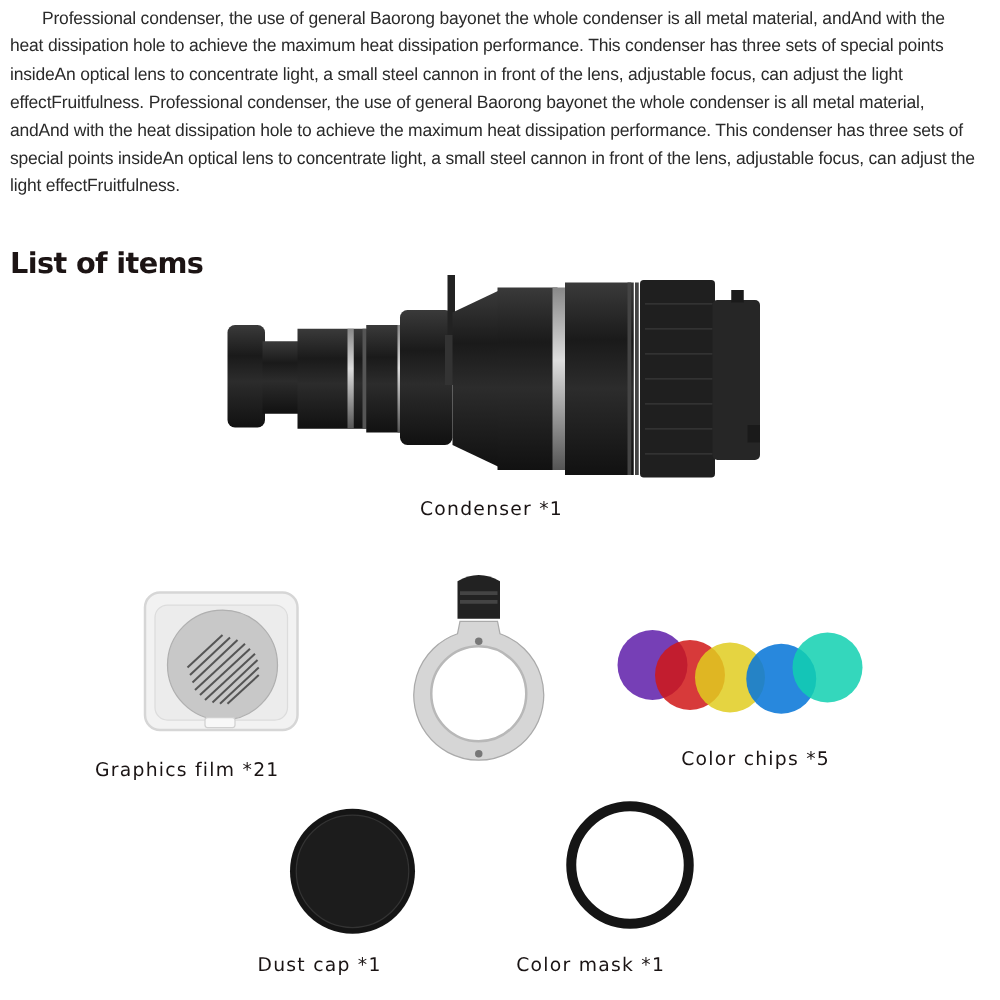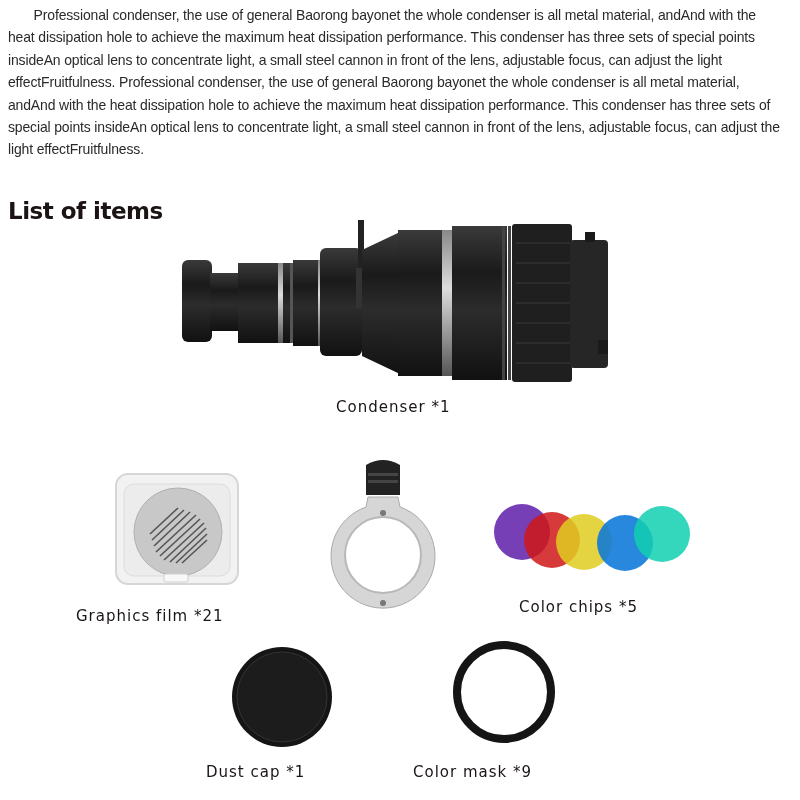--- a/index.html
+++ b/index.html
@@ -108,25 +108,25 @@
 
 <svg class="img" style="left:490px;top:498px" width="210" height="80" viewBox="0 0 210 80">
   <circle cx="32" cy="34" r="28" fill="#6a2fb0" opacity="0.92"></circle>
   <circle cx="62" cy="42" r="28" fill="#d01818" opacity="0.85"></circle>
   <circle cx="94" cy="44" r="28" fill="#e0cc20" opacity="0.85"></circle>
   <circle cx="135" cy="45" r="28" fill="#0a78d8" opacity="0.88"></circle>
   <circle cx="172" cy="36" r="28" fill="#10d0b0" opacity="0.85"></circle>
 </svg>
 
 <div class="label" style="left:76px;top:607px;">Graphics film  *21</div>
-<div class="label" style="left:519px;top:598px;">Color chips  *5</div>
+<div class="label" style="left:545px;top:598px;">Color chips  *5</div>
 
 <svg class="img" style="left:230px;top:645px" width="104" height="104" viewBox="0 0 104 104">
   <circle cx="52" cy="52" r="50" fill="#151515"></circle>
   <circle cx="52" cy="52" r="45" fill="#1c1c1c" stroke="#333" stroke-width="1"></circle>
 </svg>
 
 <svg class="img" style="left:452px;top:640px" width="104" height="104" viewBox="0 0 104 104">
   <circle cx="52" cy="52" r="47" fill="none" stroke="#151515" stroke-width="8"></circle>
 </svg>
 
 <div class="label" style="left:206px;top:763px;text-align:right;">Dust cap  *1</div>
-<div class="label" style="left:413px;top:763px;">Color mask  *9</div>
+<div class="label" style="left:413px;top:763px;">Color mask  *1</div>
 
 </body></html>

